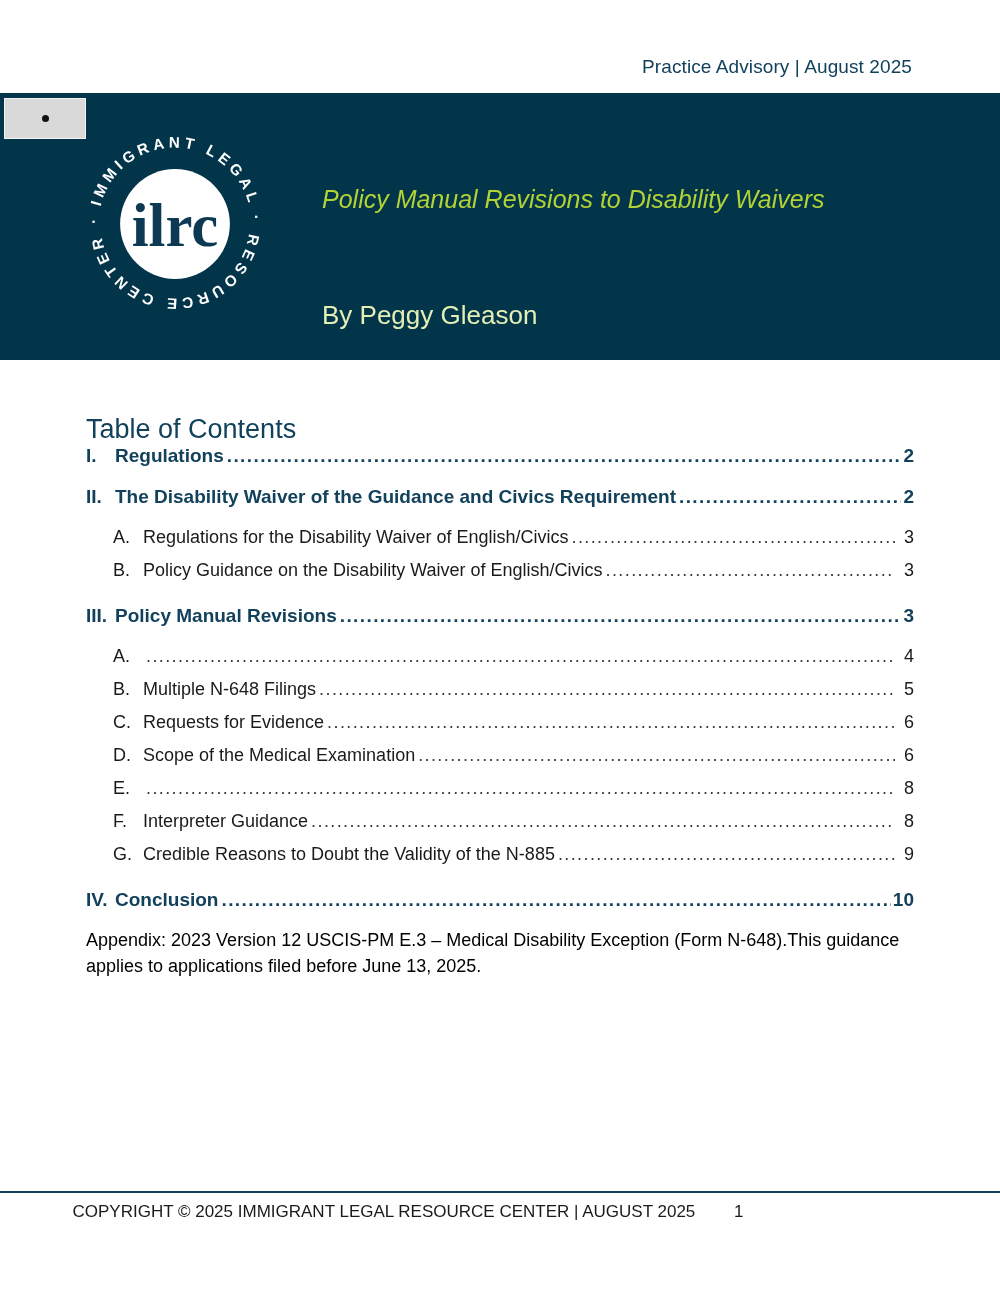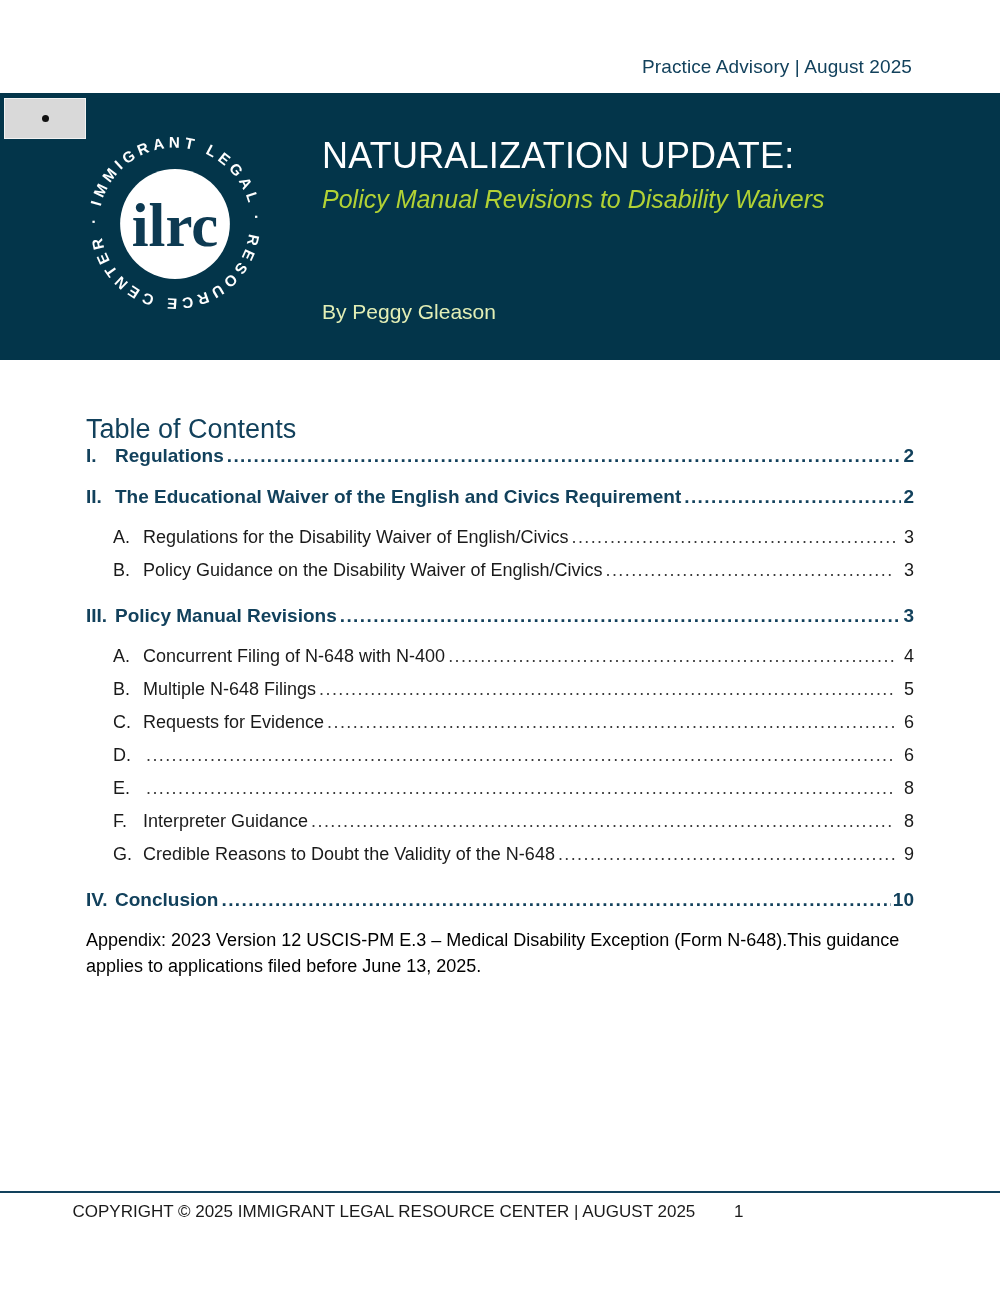--- a/index.html
+++ b/index.html
@@ -84,21 +84,21 @@
     left: 322px;
     font-size: 25px;
     font-style: italic;
     color: #b2d235;
     white-space: nowrap;
   }
   .mast-byline {
     position: absolute;
     top: 207px;
     left: 322px;
-    font-size: 21px;
+    font-size: 26px;
     color: #e3efb6;
     white-space: nowrap;
   }
 
   
   .toc-heading {
     position: absolute;
     top: 396px;
     left: 86px;
     font-size: 27px;
@@ -236,39 +236,38 @@
       <text font-family="Liberation Sans, sans-serif" font-size="15.5" font-weight="bold" fill="#ffffff" letter-spacing="4.2">
         <textPath href="#ringTop" startOffset="50%" text-anchor="middle">· IMMIGRANT LEGAL ·</textPath>
       </text>
       <text font-family="Liberation Sans, sans-serif" font-size="15.5" font-weight="bold" fill="#ffffff" letter-spacing="4.2">
         <textPath href="#ringBot" startOffset="50%" text-anchor="middle">RESOURCE CENTER</textPath>
       </text>
       <text x="100" y="122" text-anchor="middle" font-family="Liberation Serif, serif" font-size="62" font-weight="bold" fill="#0d3a52">ilrc</text>
     </svg>
   </div>
 
-  <div class="mast-title">NATURALIZATION UPDATE:</div>
 
   <div class="mast-subtitle">Policy Manual Revisions to Disability Waivers</div>
 
   <div class="mast-byline">By Peggy Gleason</div>
 </div>
 
 <div class="toc-heading">Table of Contents</div>
 
 <div class="toc" id="toc-list">
     <div class="toc-row lvl1">
       <span class="num">I.</span>
       <span class="label">Regulations</span>
       <span class="leader">.........................................................................................................................................................................</span>
       <span class="pg">2</span>
     </div>
     <div class="toc-row lvl1">
       <span class="num">II.</span>
-      <span class="label">The Educational Waiver of the English and Civics Requirement</span>
+      <span class="label">The Disability Waiver of the Guidance and Civics Requirement</span>
       <span class="leader">.........................................................................................................................................................................</span>
       <span class="pg">2</span>
     </div>
     <div class="toc-row lvl2">
       <span class="num">A.</span>
       <span class="label">Regulations for the Disability Waiver of English/Civics</span>
       <span class="leader">.........................................................................................................................................................................</span>
       <span class="pg">3</span>
     </div>
     <div class="toc-row lvl2">
@@ -279,55 +278,55 @@
     </div>
     <div class="toc-gap"></div>
     <div class="toc-row lvl1">
       <span class="num">III.</span>
       <span class="label">Policy Manual Revisions</span>
       <span class="leader">.........................................................................................................................................................................</span>
       <span class="pg">3</span>
     </div>
     <div class="toc-row lvl2">
       <span class="num">A.</span>
-      <span class="label">Concurrent Filing of N-648 with N-400</span>
       <span class="leader">.........................................................................................................................................................................</span>
       <span class="pg">4</span>
     </div>
     <div class="toc-row lvl2">
       <span class="num">B.</span>
       <span class="label">Multiple N-648 Filings</span>
       <span class="leader">.........................................................................................................................................................................</span>
       <span class="pg">5</span>
     </div>
     <div class="toc-row lvl2">
       <span class="num">C.</span>
       <span class="label">Requests for Evidence</span>
       <span class="leader">.........................................................................................................................................................................</span>
       <span class="pg">6</span>
     </div>
     <div class="toc-row lvl2">
       <span class="num">D.</span>
+      <span class="label">Scope of the Medical Examination</span>
       <span class="leader">.........................................................................................................................................................................</span>
       <span class="pg">6</span>
     </div>
     <div class="toc-row lvl2">
       <span class="num">E.</span>
       <span class="leader">.........................................................................................................................................................................</span>
       <span class="pg">8</span>
     </div>
     <div class="toc-row lvl2">
       <span class="num">F.</span>
       <span class="label">Interpreter Guidance</span>
       <span class="leader">.........................................................................................................................................................................</span>
       <span class="pg">8</span>
     </div>
     <div class="toc-row lvl2">
       <span class="num">G.</span>
-      <span class="label">Credible Reasons to Doubt the Validity of the N-648</span>
+      <span class="label">Credible Reasons to Doubt the Validity of the N-885</span>
       <span class="leader">.........................................................................................................................................................................</span>
       <span class="pg">9</span>
     </div>
     <div class="toc-gap"></div>
     <div class="toc-row lvl1">
       <span class="num">IV.</span>
       <span class="label">Conclusion</span>
       <span class="leader">.........................................................................................................................................................................</span>
       <span class="pg">10</span>
     </div>

